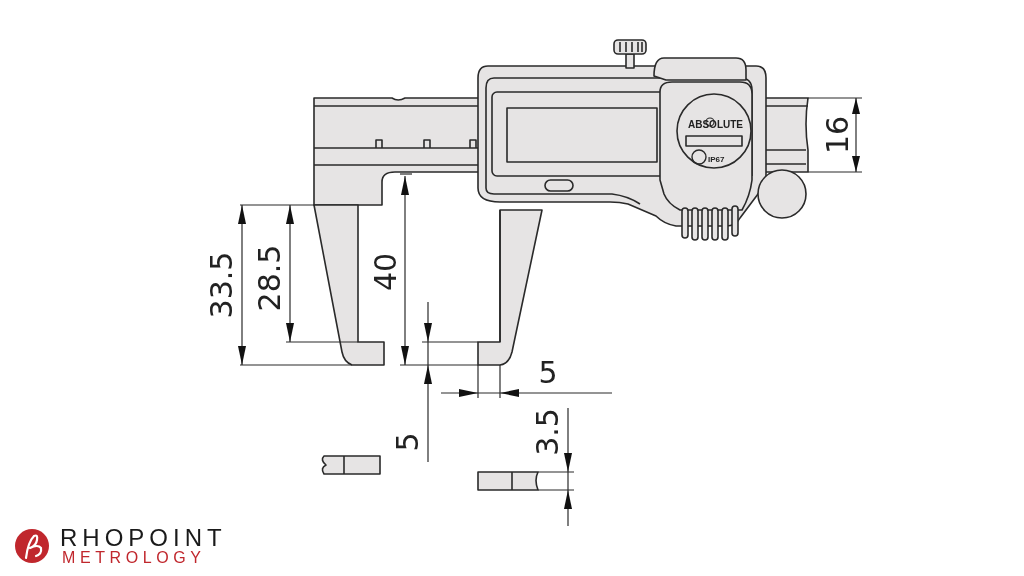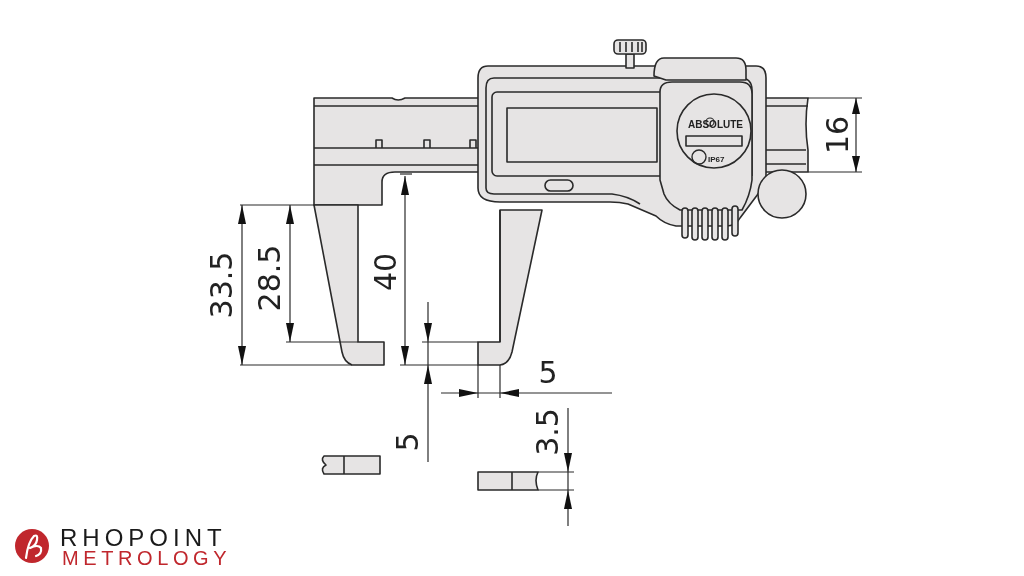--- a/index.html
+++ b/index.html
@@ -1,21 +1,21 @@
 <!DOCTYPE html>
 <html><head>
 <meta charset="utf-8">
 <style>
   html, body { margin:0; padding:0; background:#ffffff; }
   body { width:1024px; height:576px; position:relative; overflow:hidden; font-family:"Liberation Sans", sans-serif; }
   #drawing { position:absolute; left:0; top:0; width:1024px; height:576px; }
   .logo { position:absolute; left:14px; top:524px; width:300px; height:44px; }
   .logo-mark { position:absolute; left:0; top:4px; width:36px; height:36px; }
   .logo-rhopoint { position:absolute; left:46px; top:-2px; font-family:"Liberation Sans", sans-serif; font-size:24px; letter-spacing:5px; color:#1a1a1a; font-weight:normal; line-height:32px; }
-  .logo-metrology { position:absolute; left:48px; top:26px; font-family:"Liberation Sans", sans-serif; font-size:20px; letter-spacing:4.6px; color:#c0272d; line-height:16px; }
+  .logo-metrology { position:absolute; left:48px; top:26px; font-family:"Liberation Sans", sans-serif; font-size:16px; letter-spacing:4.6px; color:#c0272d; line-height:16px; }
   .dim { font-family:"DejaVu Sans", sans-serif; font-size:30px; fill:#222; }
   .absolute-text { font-family:"Liberation Sans", sans-serif; font-weight:bold; font-size:10px; fill:#222; }
 </style>
 </head>
 <body>
 
 <svg id="drawing" viewBox="0 0 1024 576" xmlns="http://www.w3.org/2000/svg">
   <g stroke="#2a2a2a" stroke-width="1.6" fill="#e6e4e4" stroke-linejoin="round">
 
     <g>

